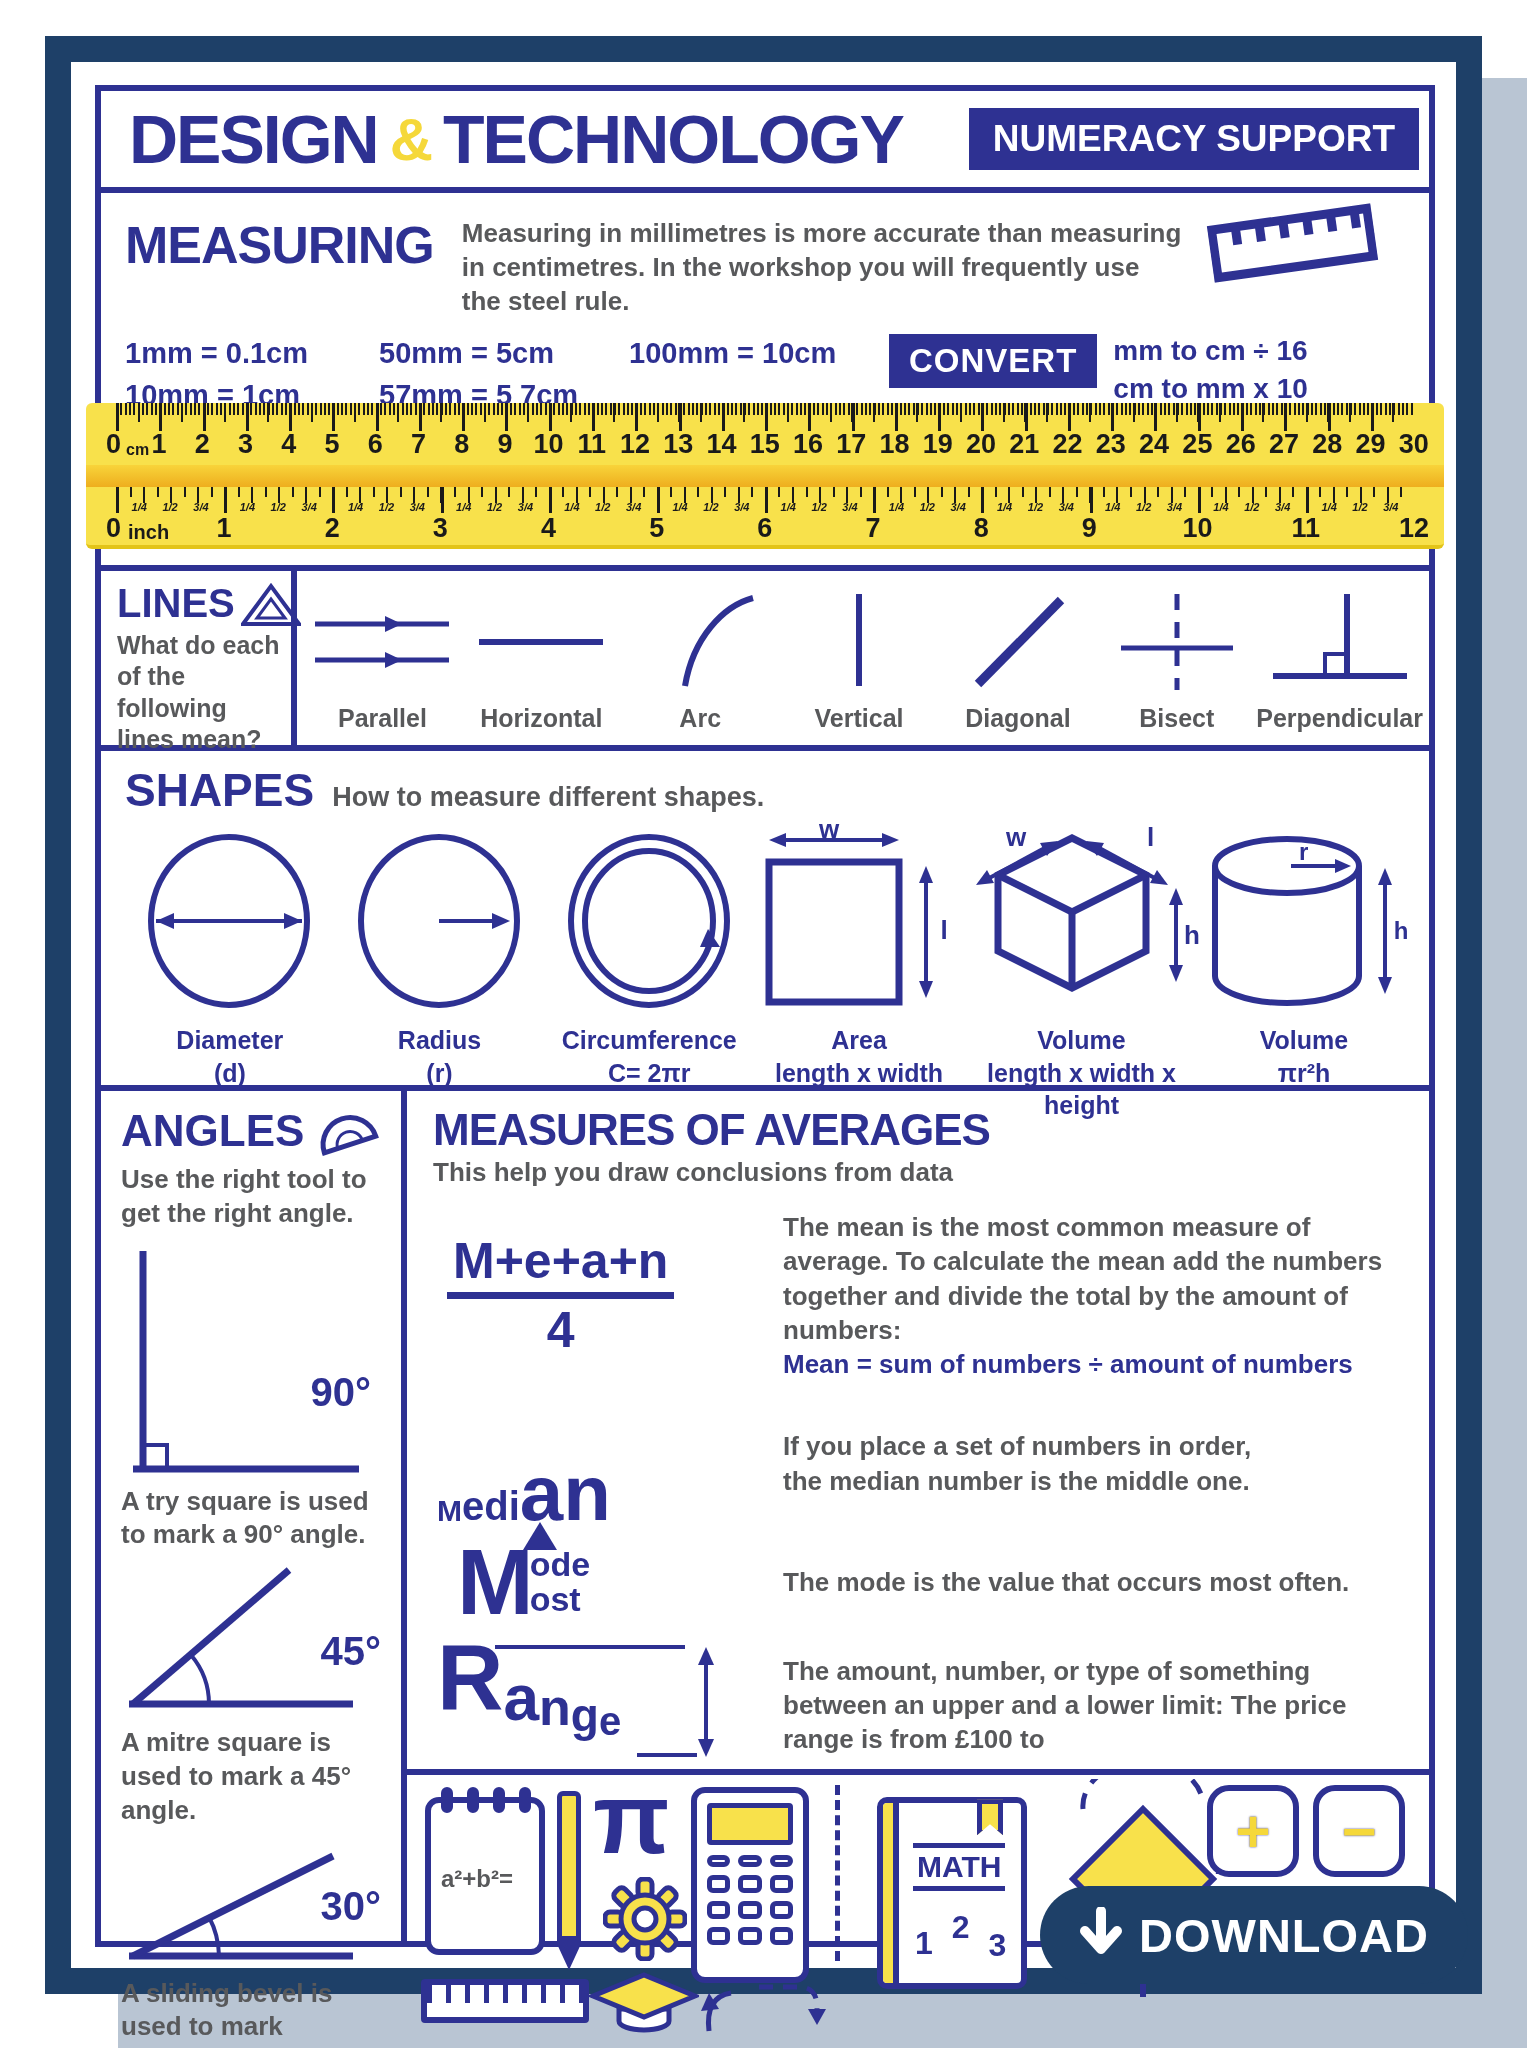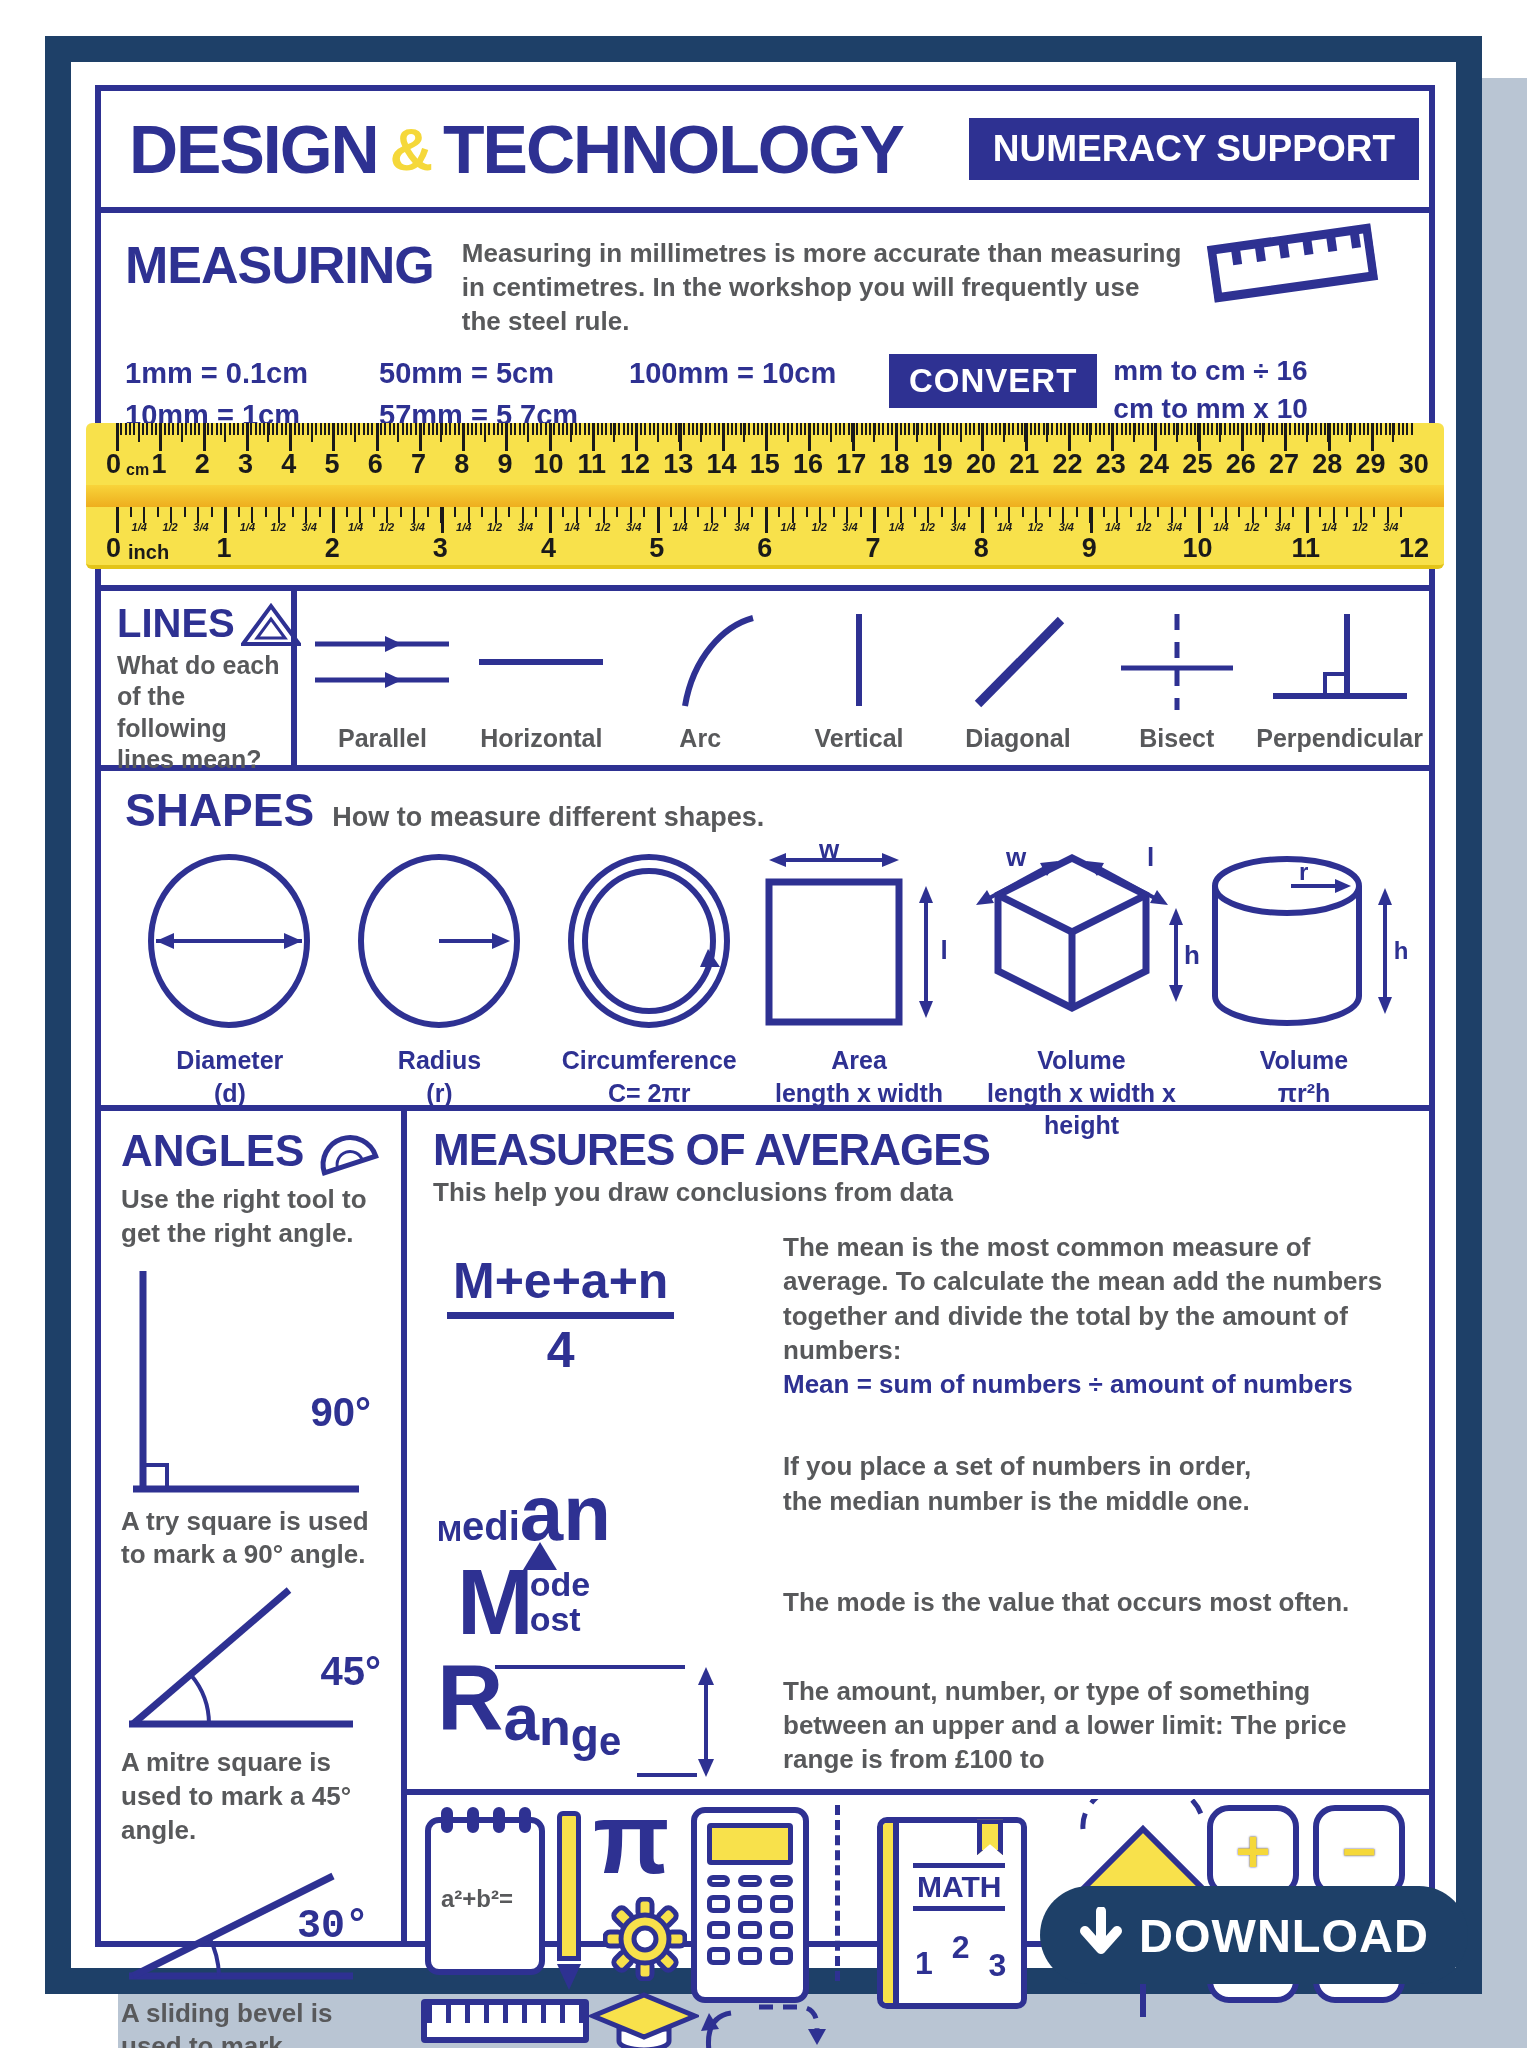--- a/index.html
+++ b/index.html
@@ -6,21 +6,21 @@
   *{box-sizing:border-box;}
   .canvas{position:relative;width:1527px;height:2048px;background:#fff;overflow:hidden;
           font-family:"Liberation Sans",sans-serif;color:#2e3192;}
   
   .shadow{position:absolute;left:118px;top:78px;right:0;bottom:0;background:#b9c5d3;}
   .card{position:absolute;left:45px;top:36px;width:1437px;height:1958px;background:#fff;
         border:26px solid #1e4068;}
   .poster{position:absolute;left:95px;top:85px;width:1340px;height:1862px;background:#fff;
           border:6px solid #2e3192;display:flex;flex-direction:column;}
   
-  .header{height:122px;border-bottom:6px solid #2e3192;display:flex;align-items:center;
+  .header{height:102px;border-bottom:6px solid #2e3192;display:flex;align-items:center;
           padding:0 10px 0 28px;flex:none;}
   .title{font-size:68px;font-weight:800;letter-spacing:-2px;display:flex;align-items:center;gap:10px;}
   .title .amp{color:#f5d83a;font-size:60px;margin:0 2px;}
   .badge{margin-left:auto;background:#2e3192;color:#fff;font-size:37px;font-weight:800;
          padding:10px 24px;letter-spacing:0;}
   
   .measuring{height:210px;flex:none;position:relative;padding:18px 24px 0 24px;}
   .m-top{display:flex;align-items:flex-start;}
   .m-title{font-size:52px;font-weight:800;letter-spacing:-1px;line-height:1;margin-top:8px;}
   .m-desc{font-size:26px;font-weight:700;color:#58595b;width:720px;line-height:1.3;margin-left:28px;margin-top:6px;}
@@ -568,21 +568,21 @@
           <span class="deg" style="right:8px;bottom:48px;">45°</span>
         </div>
         <div class="angle-cap">A mitre square is used to mark a 45° angle.</div>
 
         <div class="angle-block">
           <svg width="250" height="135" viewBox="0 0 250 135" stroke="#2e3192" fill="none">
             <line x1="8" y1="118" x2="232" y2="118" stroke-width="7"></line>
             <line x1="12" y1="118" x2="212" y2="18" stroke-width="7"></line>
             <path d="M98,118 A86 86 0 0 0 88,79" stroke-width="4"></path>
           </svg>
-          <span class="deg" style="right:20px;bottom:44px;font-family:Liberation Mono, monospace;">30°</span>
+          <span class="deg" style="right:8px;bottom:44px;">30°</span>
         </div>
         <div class="angle-cap">A sliding bevel is used to mark irregular angles.</div>
       </div>
 
       <div class="rightcol">
         <div class="averages">
           <div class="avg-title">MEASURES OF AVERAGES</div>
           <div class="avg-sub">This help you draw conclusions from data</div>
 
           <div class="avg-row">

